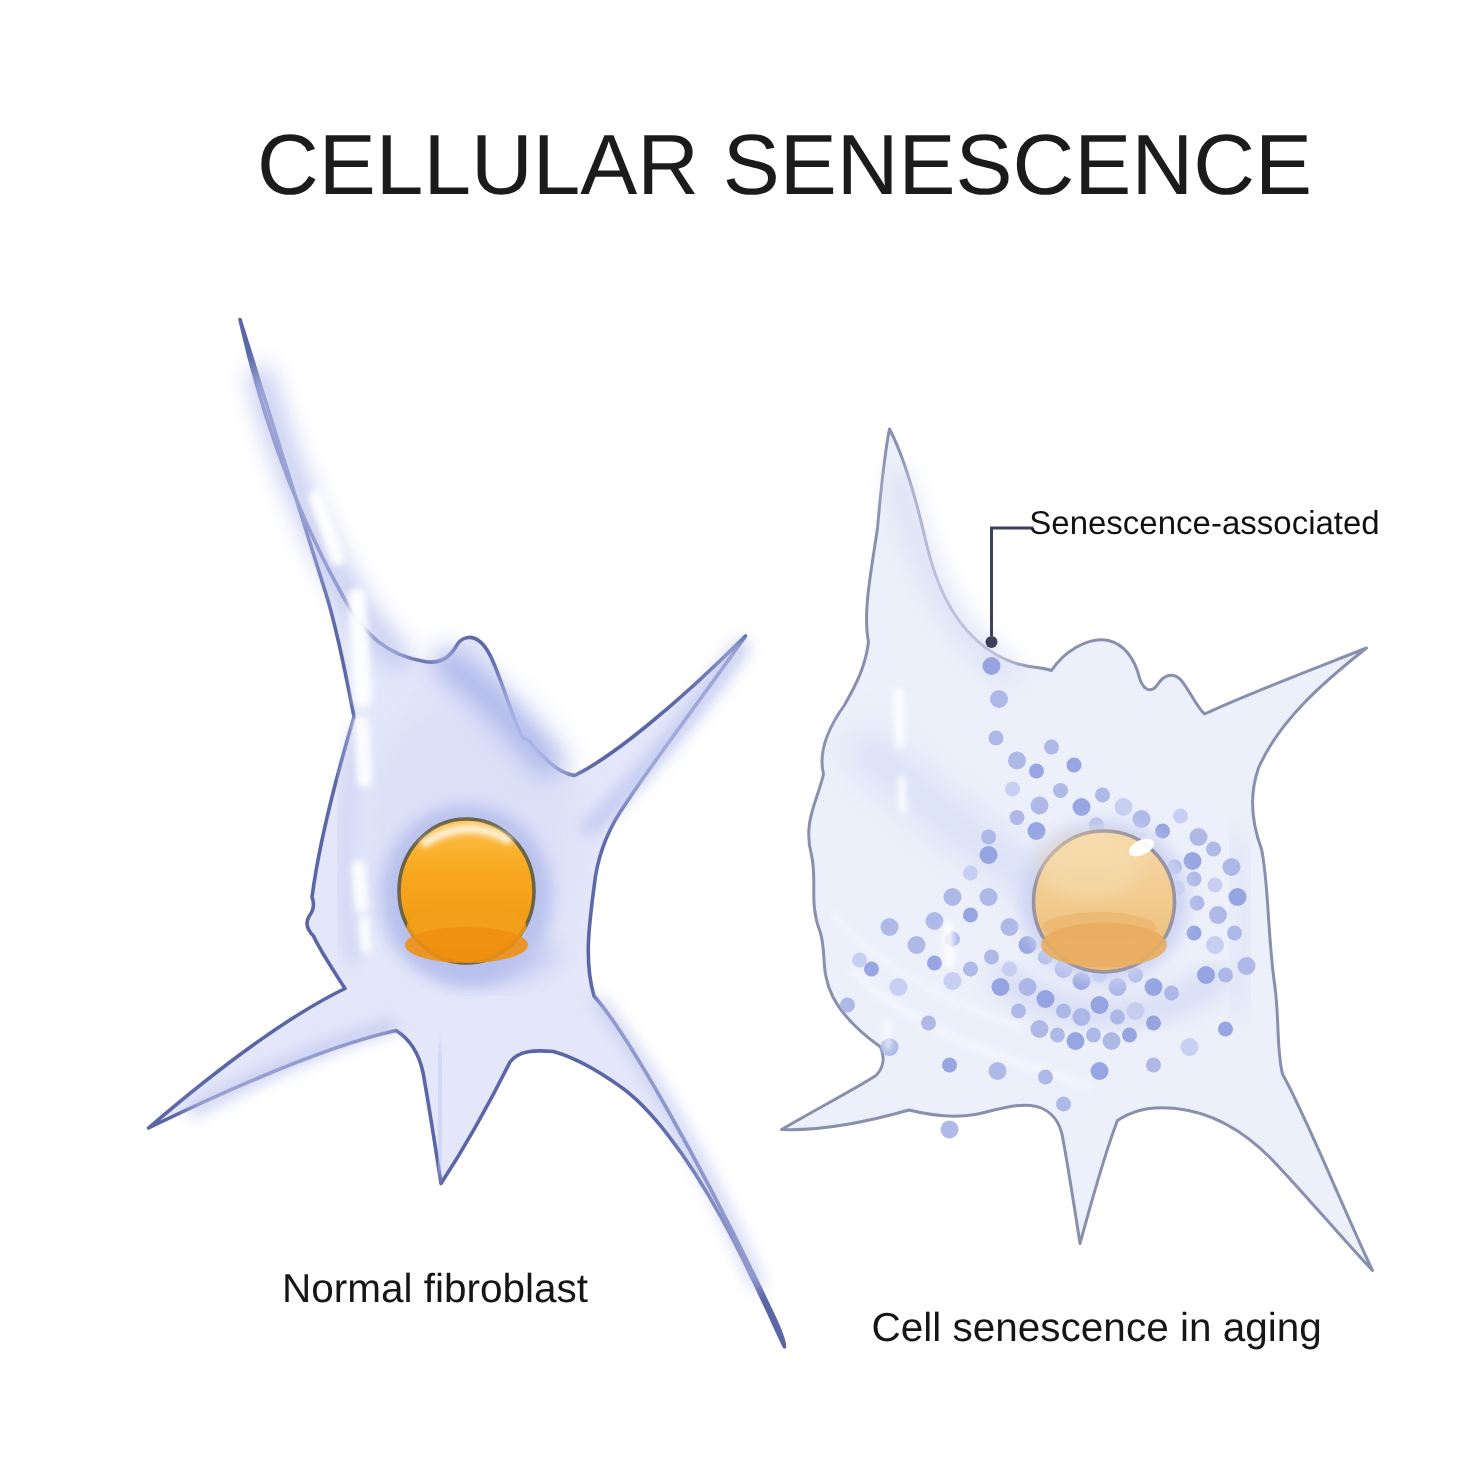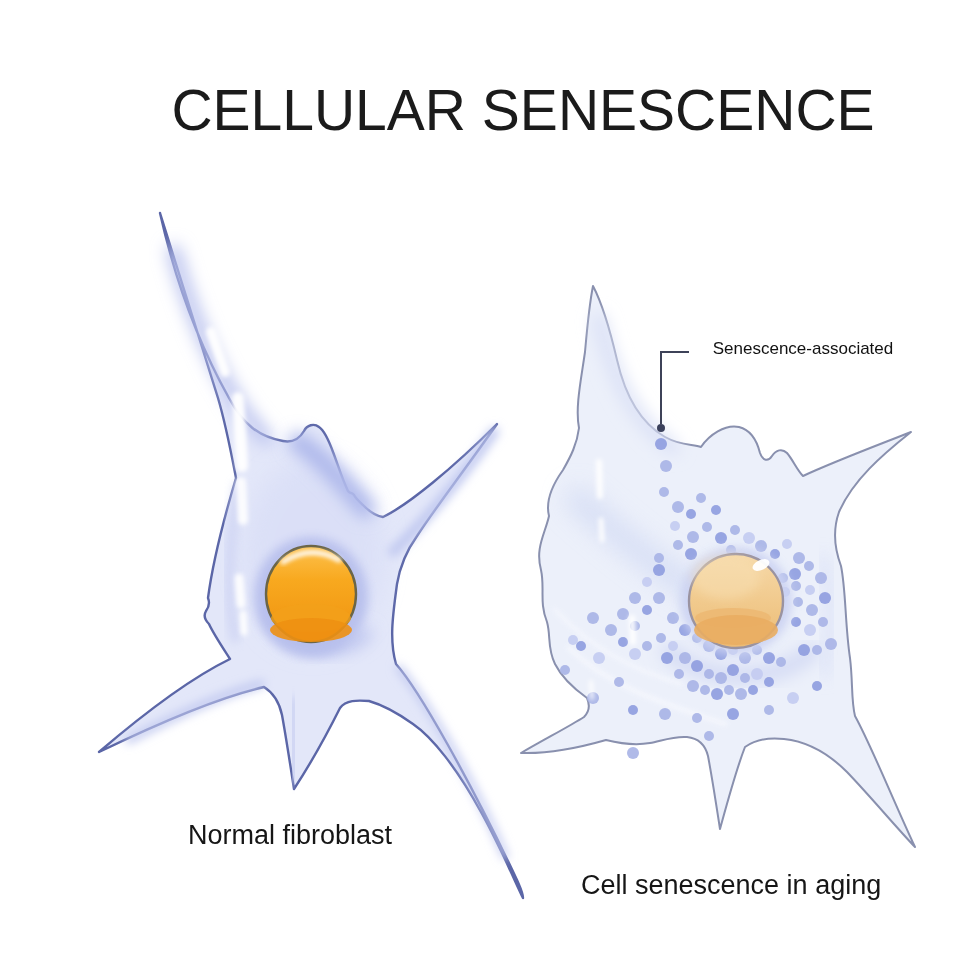--- a/index.html
+++ b/index.html
@@ -2,24 +2,24 @@
 <html><head>
 <meta charset="utf-8">
 <style>
   html,body{margin:0;padding:0;background:#ffffff;}
   .stage{position:relative;width:980px;height:980px;background:#ffffff;overflow:hidden;
          font-family:"Liberation Sans", sans-serif;margin-left:33px;}
   .stage svg{position:absolute;left:0;top:0;}
   .title{position:absolute;left:0;top:82px;width:980px;text-align:center;
          font-size:57px;line-height:1;color:#1b1b1b;letter-spacing:0px;white-space:nowrap;}
   .cell-label{position:absolute;font-size:27px;color:#161616;white-space:nowrap;}
-  .label-normal{left:155px;top:820px;text-align:right;}
+  .label-normal{left:155px;top:844px;text-align:right;}
   .label-senescent{left:548px;top:870px;}
   .annotation{position:absolute;left:770px;top:334px;transform:translateX(-50%);
-              text-align:center;font-size:17px;line-height:29px;color:#111111;white-space:nowrap;}
+              text-align:center;font-size:22px;line-height:29px;color:#111111;white-space:nowrap;}
 </style>
 </head>
 <body>
 
 <div class="stage">
 
   <svg width="980" height="980" viewBox="0 0 980 980">
     <defs>
       <filter id="b2" x="-50%" y="-50%" width="200%" height="200%">
           <feGaussianBlur stdDeviation="2"></feGaussianBlur>

